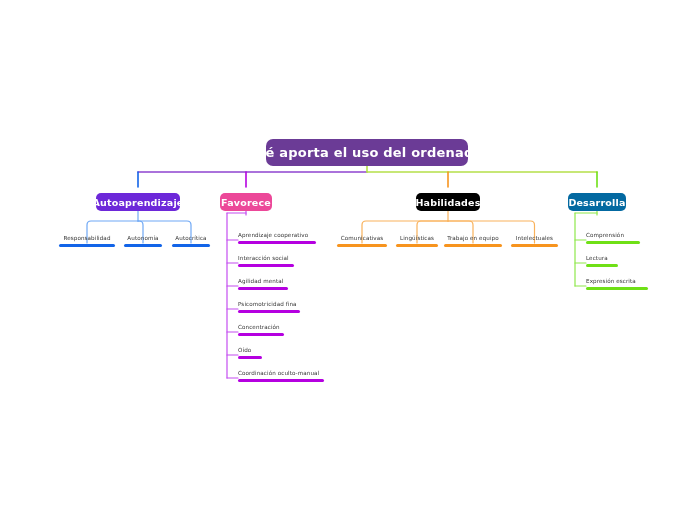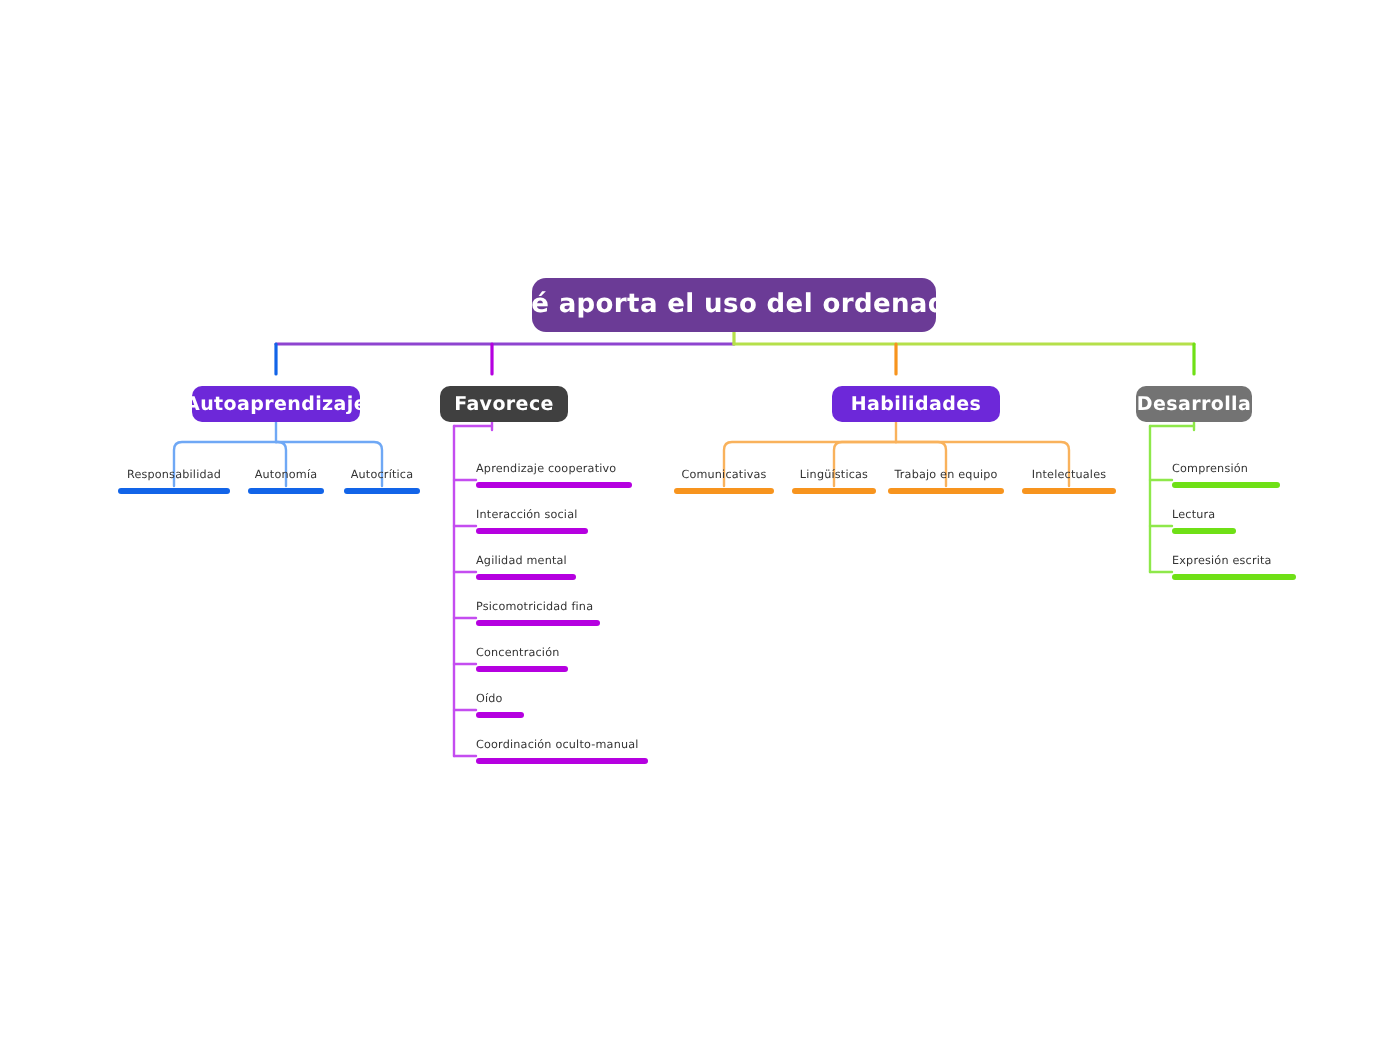--- a/index.html
+++ b/index.html
@@ -108,21 +108,21 @@
         <span class="lbar" style="background: rgb(18, 100, 232); width: 56px;"></span>
       </div>
       <div class="leaf center" style="left: 124px; top: 234px; width: 38px;">
         <span class="ltext">Autonomía</span>
         <span class="lbar" style="background: rgb(18, 100, 232); width: 38px;"></span>
       </div>
       <div class="leaf center" style="left: 172px; top: 234px; width: 38px;">
         <span class="ltext">Autocrítica</span>
         <span class="lbar" style="background: rgb(18, 100, 232); width: 38px;"></span>
       </div>
-      <div class="node cat" style="left: 220px; top: 193px; width: 64px; height: 18px; background: #404040;">
+      <div class="node cat" style="left: 220px; top: 193px; width: 52px; height: 18px; background: #ec4899;">
         <span>Favorece</span>
       </div>
       <div class="leaf" style="left: 238px; top: 231px; width: 78px;">
         <span class="ltext">Aprendizaje cooperativo</span>
         <span class="lbar" style="background: rgb(181, 0, 224); width: 78px;"></span>
       </div>
       <div class="leaf" style="left: 238px; top: 254px; width: 56px;">
         <span class="ltext">Interacción social</span>
         <span class="lbar" style="background: rgb(181, 0, 224); width: 56px;"></span>
       </div>
@@ -139,40 +139,40 @@
         <span class="lbar" style="background: rgb(181, 0, 224); width: 46px;"></span>
       </div>
       <div class="leaf" style="left: 238px; top: 346px; width: 24px;">
         <span class="ltext">Oído</span>
         <span class="lbar" style="background: rgb(181, 0, 224); width: 24px;"></span>
       </div>
       <div class="leaf" style="left: 238px; top: 369px; width: 86px;">
         <span class="ltext">Coordinación oculto-manual</span>
         <span class="lbar" style="background: rgb(181, 0, 224); width: 86px;"></span>
       </div>
-      <div class="node cat" style="left: 416px; top: 193px; width: 84px; height: 18px; background: #6d28d9;">
+      <div class="node cat" style="left: 416px; top: 193px; width: 64px; height: 18px; background: #000000;">
         <span>Habilidades</span>
       </div>
       <div class="leaf center" style="left: 337px; top: 234px; width: 50px;">
         <span class="ltext">Comunicativas</span>
         <span class="lbar" style="background: rgb(247, 148, 30); width: 50px;"></span>
       </div>
       <div class="leaf center" style="left: 396px; top: 234px; width: 42px;">
         <span class="ltext">Lingüísticas</span>
         <span class="lbar" style="background: rgb(247, 148, 30); width: 42px;"></span>
       </div>
       <div class="leaf center" style="left: 444px; top: 234px; width: 58px;">
         <span class="ltext">Trabajo en equipo</span>
         <span class="lbar" style="background: rgb(247, 148, 30); width: 58px;"></span>
       </div>
       <div class="leaf center" style="left: 511px; top: 234px; width: 47px;">
         <span class="ltext">Intelectuales</span>
         <span class="lbar" style="background: rgb(247, 148, 30); width: 47px;"></span>
       </div>
-      <div class="node cat" style="left: 568px; top: 193px; width: 58px; height: 18px; background: #737373;">
+      <div class="node cat" style="left: 568px; top: 193px; width: 58px; height: 18px; background: #0369a1;">
         <span>Desarrolla</span>
       </div>
       <div class="leaf" style="left: 586px; top: 231px; width: 54px;">
         <span class="ltext">Comprensión</span>
         <span class="lbar" style="background: rgb(111, 224, 22); width: 54px;"></span>
       </div>
       <div class="leaf" style="left: 586px; top: 254px; width: 32px;">
         <span class="ltext">Lectura</span>
         <span class="lbar" style="background: rgb(111, 224, 22); width: 32px;"></span>
       </div>

